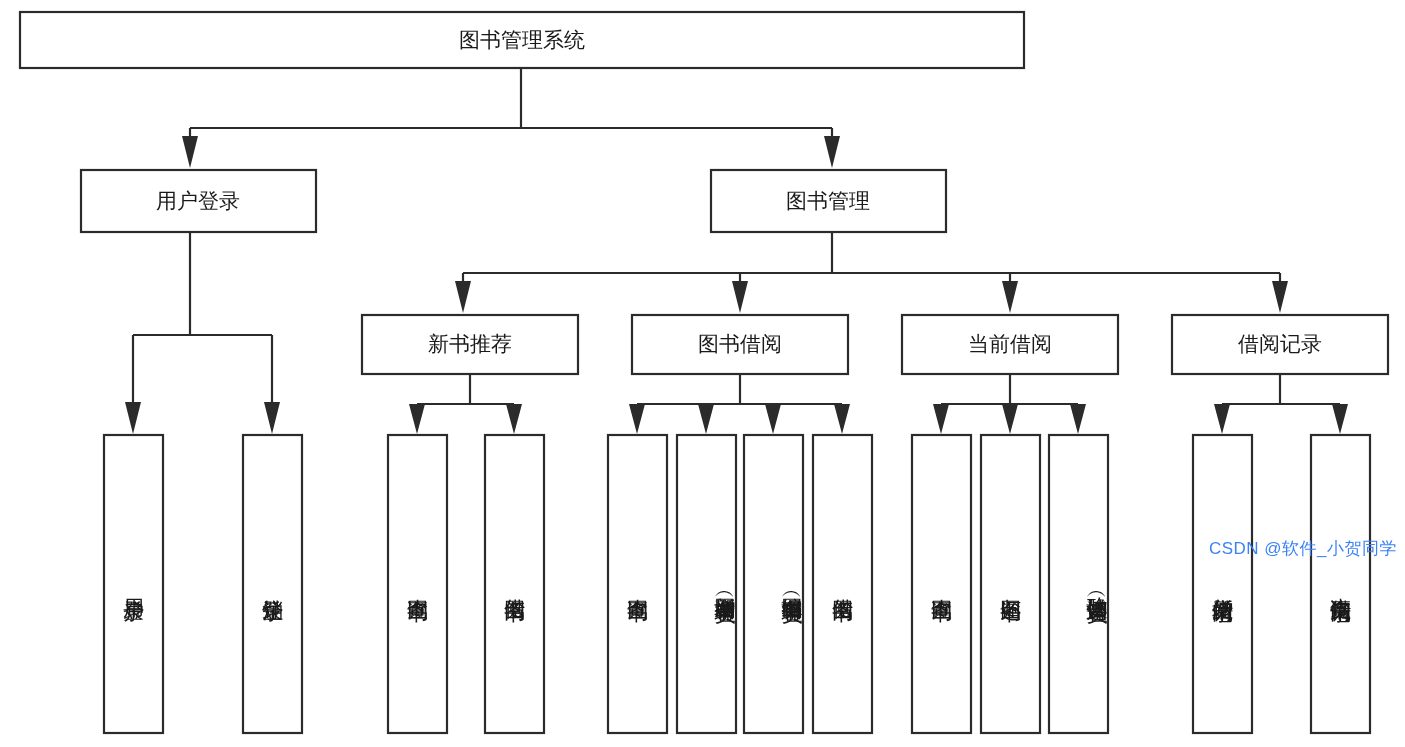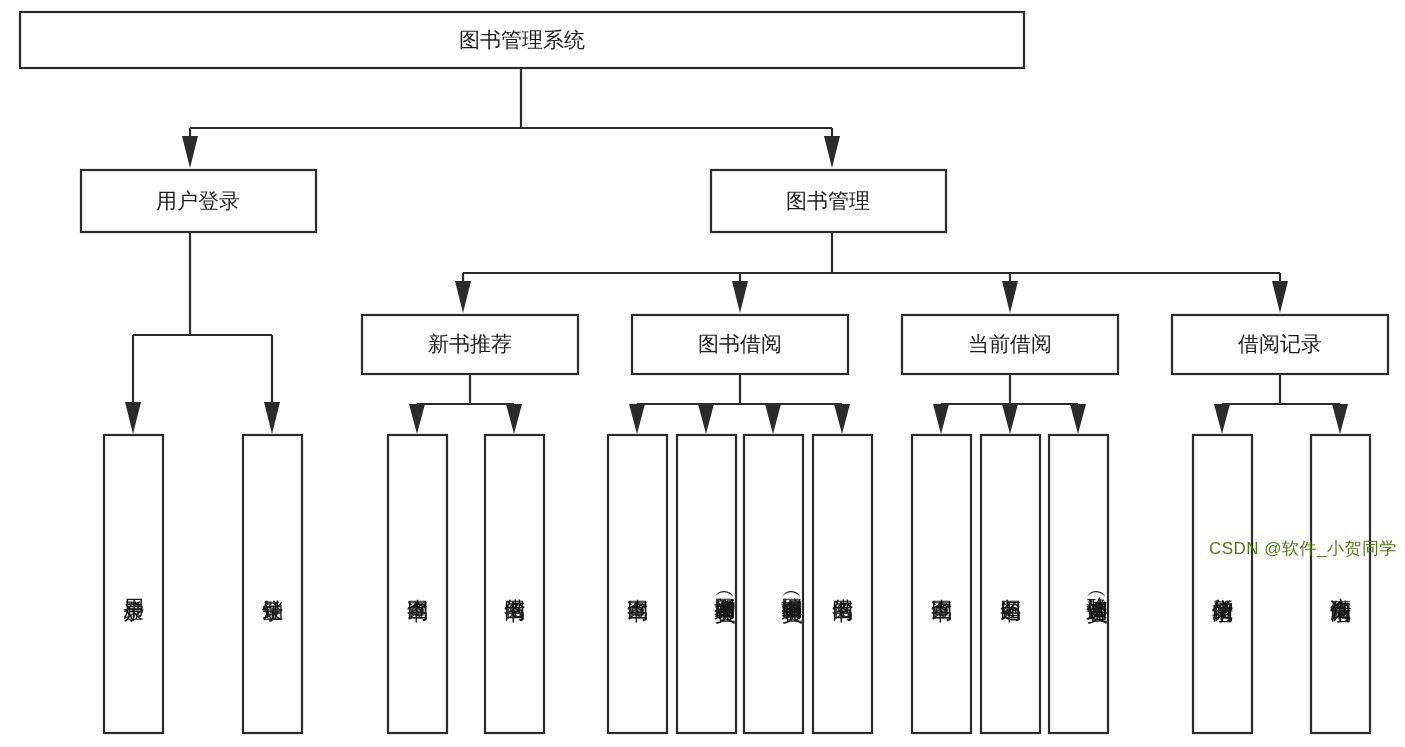--- a/index.html
+++ b/index.html
@@ -62,21 +62,21 @@
     justify-content: center;
     white-space: nowrap;
     pointer-events: none;
   }
   .watermark {
     position: absolute;
     right: 8px;
     bottom: 6px;
     font-family: "Liberation Sans", "DejaVu Sans", sans-serif;
     font-size: 17px;
-    color: #4d7c0f;
+    color: #3b82f6;
     letter-spacing: 0.5px;
     white-space: nowrap;
     margin-top: 25px;
   }
 </style>
 </head>
 <body>
 
 <div id="diagram-root">
 

